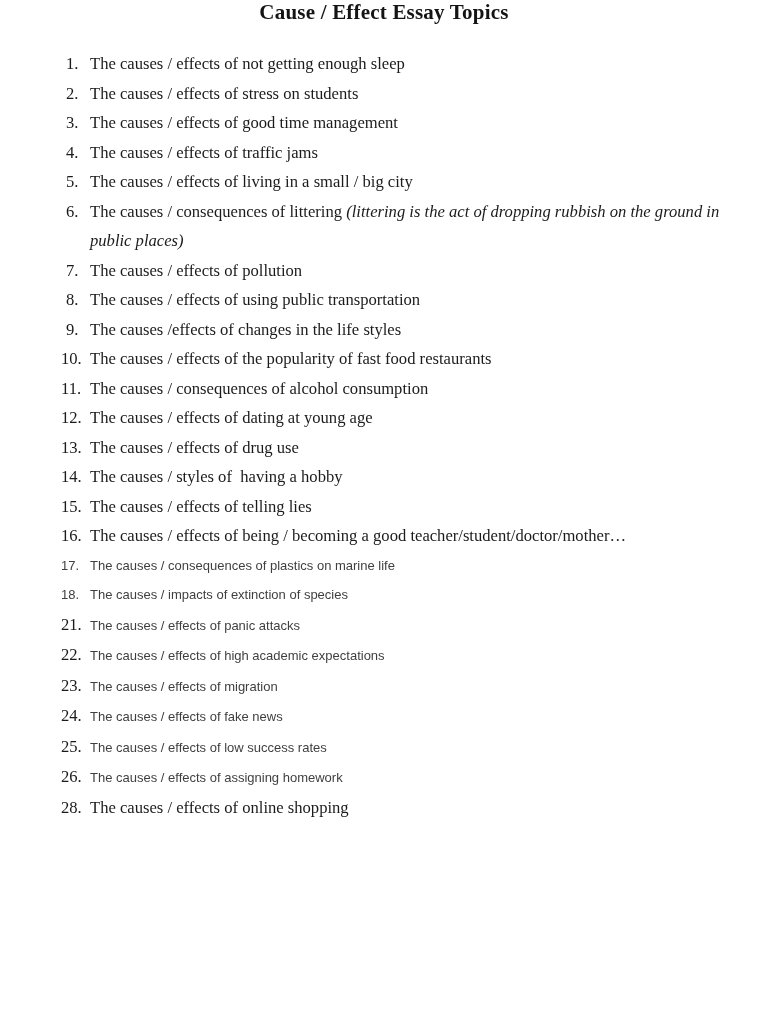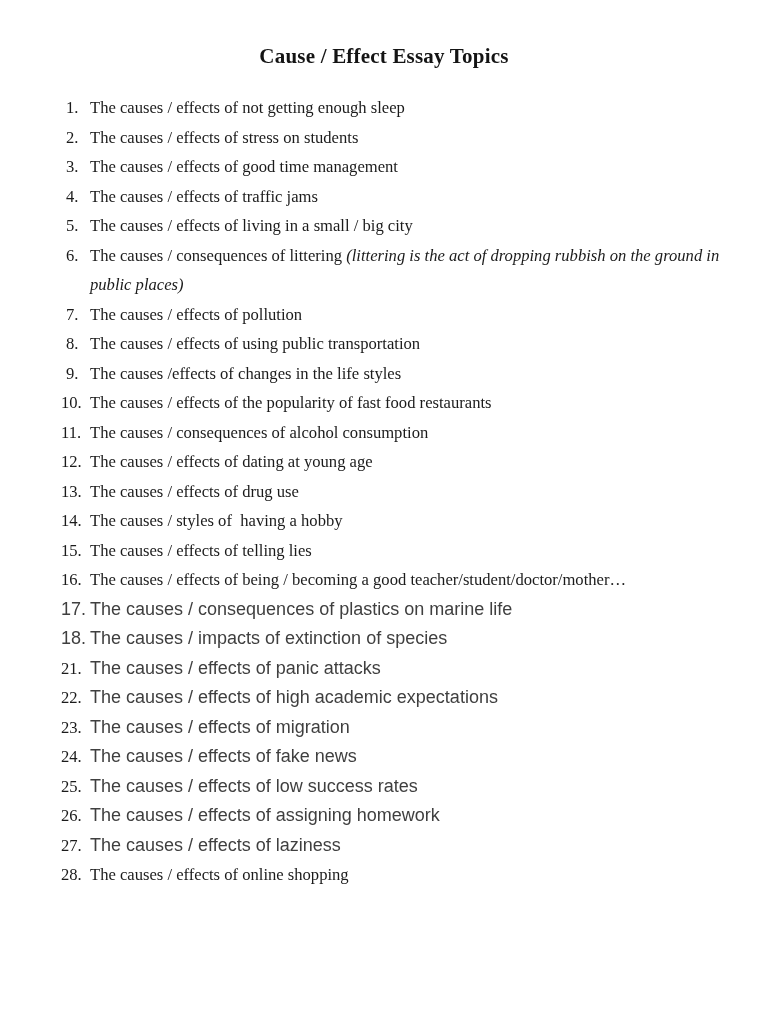--- a/index.html
+++ b/index.html
@@ -8,21 +8,20 @@
     background: #ffffff;
   }
   .page {
     position: relative;
     width: 768px;
     height: 1024px;
     margin: 0 auto;
     background: #ffffff;
     overflow: hidden;
     box-sizing: border-box;
-    padding-top: 44px;
   }
   .title {
     margin: 0 0 25px 0;
     text-align: center;
     font-family: "Liberation Serif", "DejaVu Serif", serif;
     font-weight: 700;
     font-size: 21px;
     line-height: 24px;
     color: #141414;
     letter-spacing: 0.2px;
@@ -49,21 +48,21 @@
     flex: 1 1 auto;
     white-space: pre-wrap;
   }
   .f-serif {
     font-family: "Liberation Serif", "DejaVu Serif", serif;
     font-size: 16.6px;
     color: #1b1b1b;
   }
   .f-sans {
     font-family: "Liberation Sans", "DejaVu Sans", sans-serif;
-    font-size: 18px;
+    font-size: 13px;
     color: #3f3f3f;
   }
   .txt em {
     font-style: italic;
   }
 </style>
 </head>
 <body>
 
 <div class="page">
@@ -160,21 +159,17 @@
       </li>
       <li class="row">
         <span class="num f-serif">25.</span>
         <span class="txt f-sans"><span>The causes / effects of low success rates</span></span>
       </li>
       <li class="row">
         <span class="num f-serif">26.</span>
         <span class="txt f-sans"><span>The causes / effects of assigning homework</span></span>
       </li>
       <li class="row">
-        <span class="num f-serif">27.</span>
-        <span class="txt f-sans"><span>The causes / effects of laziness</span></span>
-      </li>
-      <li class="row">
         <span class="num f-serif">28.</span>
         <span class="txt f-serif"><span>The causes / effects of online shopping</span></span>
       </li>
     </ol>
 </div>
 
 </body></html>

